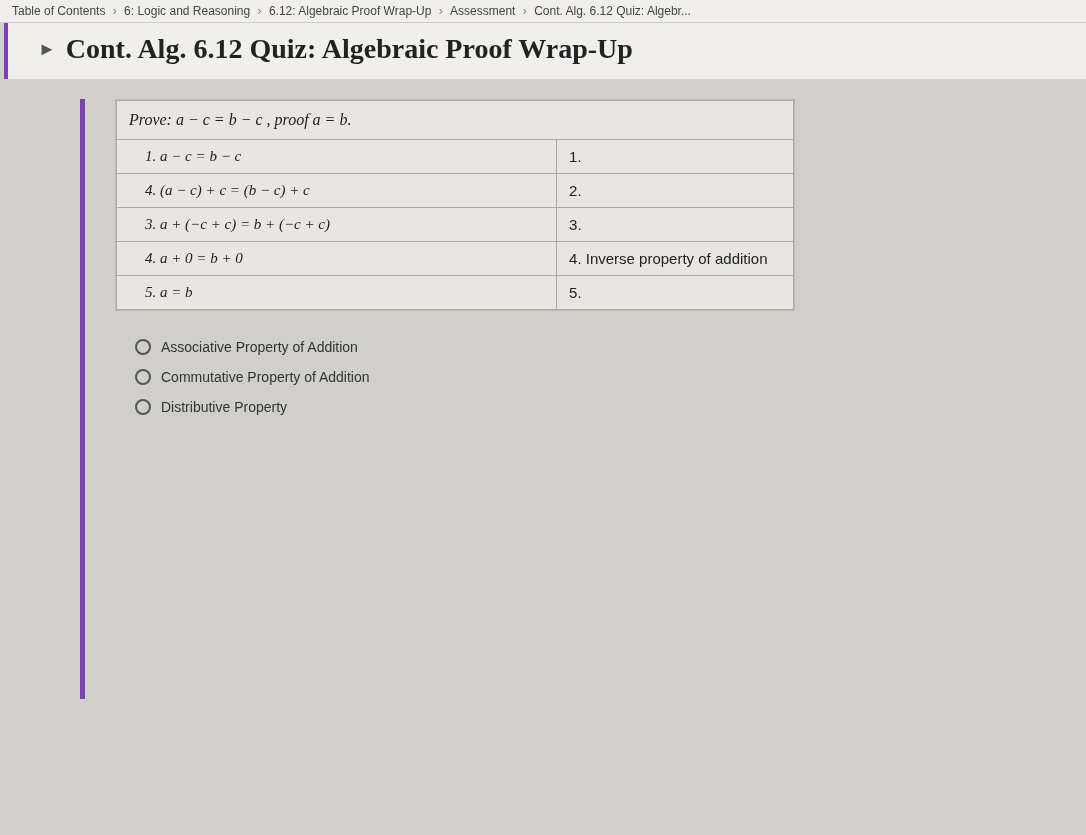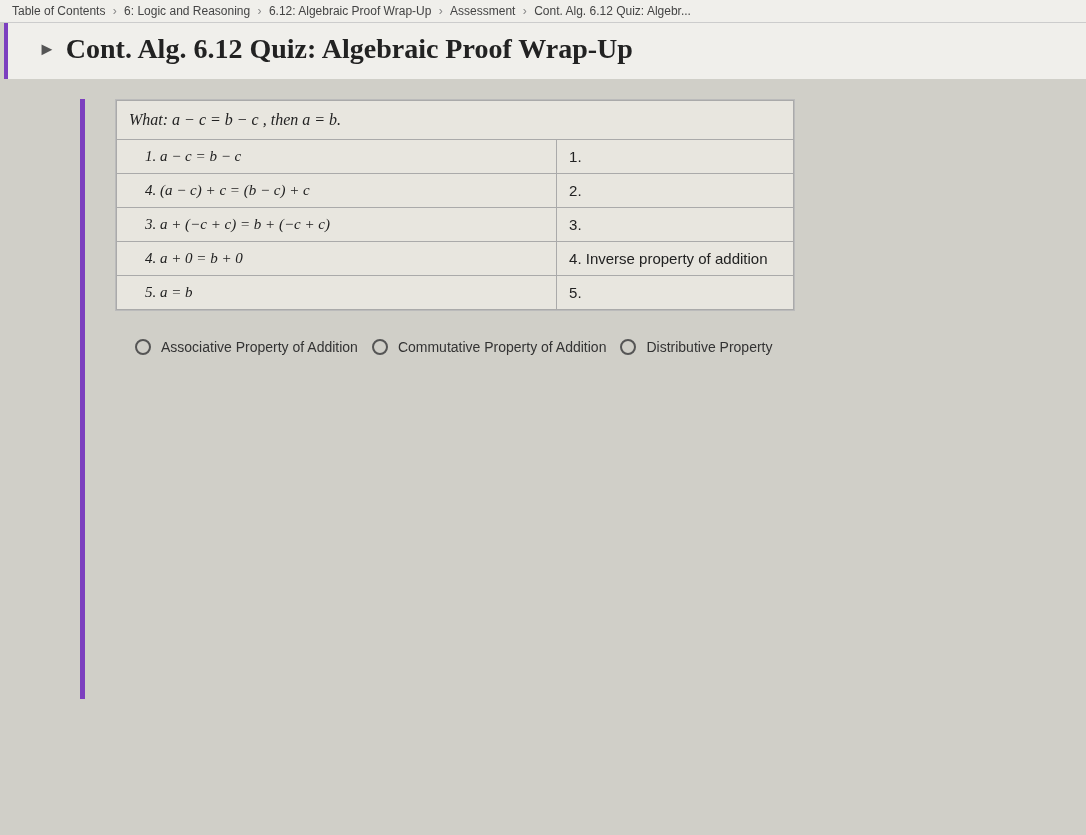--- a/index.html
+++ b/index.html
@@ -96,20 +96,21 @@
     .question-text {
       font-size: 14px;
       color: #333;
       margin-bottom: 18px;
       margin-left: 10px;
     }
 
     
     .options-list {
       display: flex;
+      flex-direction: column;
       gap: 14px;
       margin-left: 20px;
     }
     .option-item {
       display: flex;
       align-items: center;
       gap: 10px;
       font-size: 14px;
       color: #333;
       cursor: pointer;
@@ -158,21 +159,21 @@
 <div class="main-content">
   <div class="content-wrapper">
     <div class="left-accent"></div>
 
     <div>
 
       <div class="proof-table-container">
         <table class="proof-table">
           <tbody>
             <tr class="header-row">
-              <td colspan="2" class="col-statement">What:  a − c = b − c , then  a = b.</td>
+              <td colspan="2" class="col-statement">Prove:  a − c = b − c , proof  a = b.</td>
             </tr>
             <tr>
               <td class="col-statement">1.  a − c = b − c</td>
               <td class="col-reason">1.</td>
             </tr>
             <tr>
               <td class="col-statement">4.  (a − c) + c  =  (b − c) + c</td>
               <td class="col-reason">2.</td>
             </tr>
             <tr>

